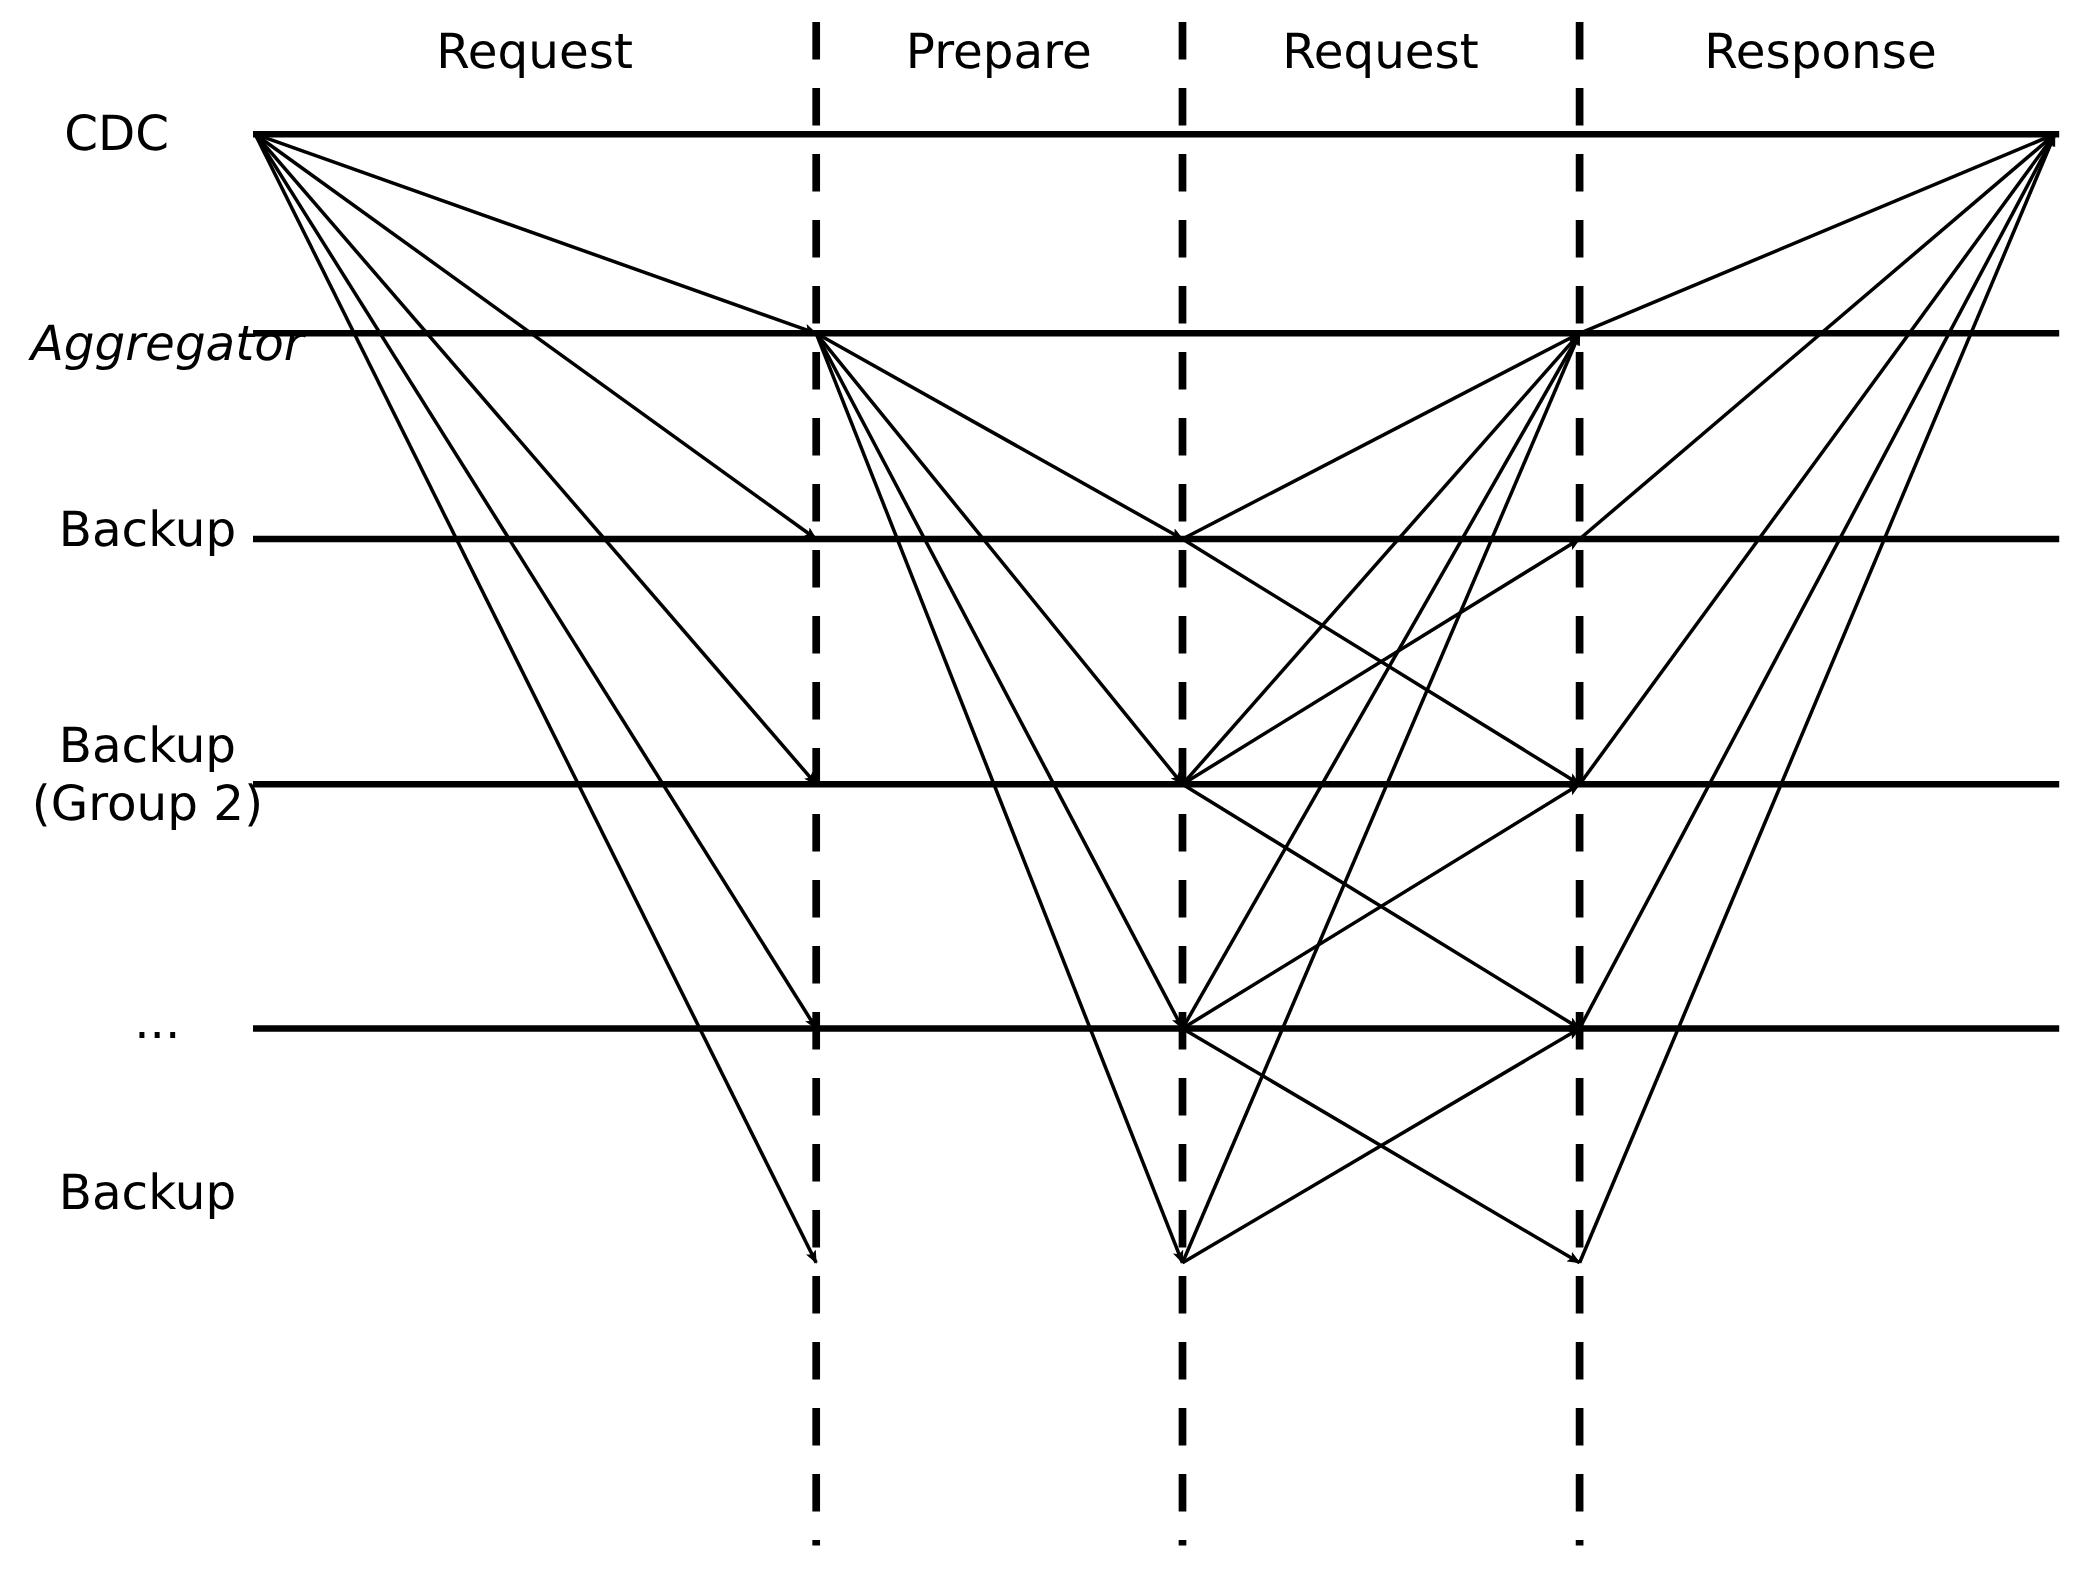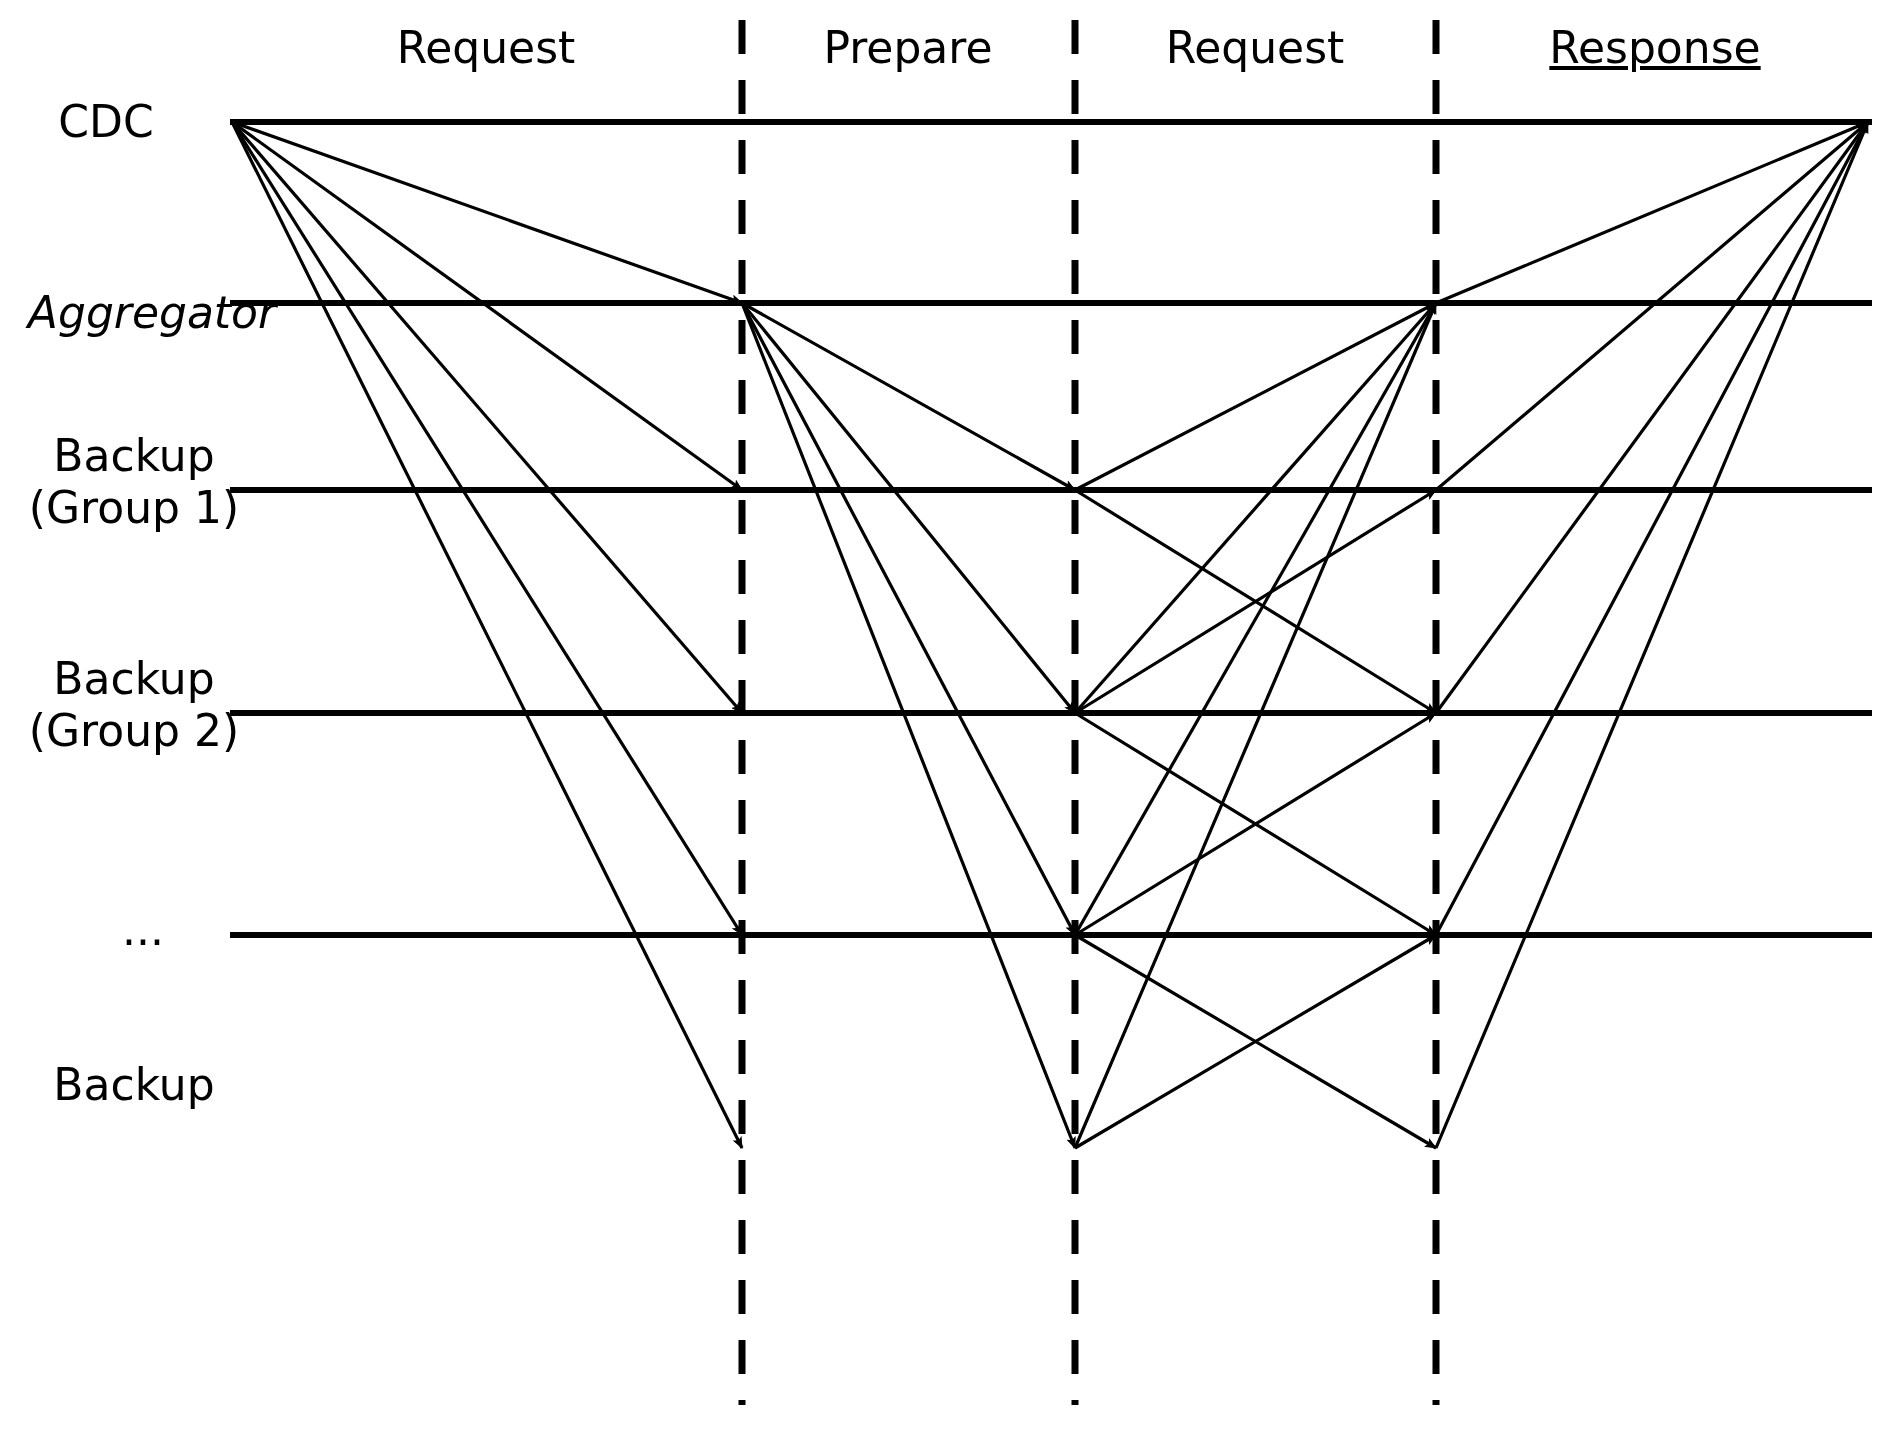--- a/index.html
+++ b/index.html
@@ -60,32 +60,31 @@
         <line x1="1436" y1="713" x2="1868" y2="122" stroke="#000000" stroke-width="3.2" marker-end="url(#ah)"></line>
         <line x1="1436" y1="935" x2="1868" y2="122" stroke="#000000" stroke-width="3.2" marker-end="url(#ah)"></line>
         <line x1="1436" y1="1148" x2="1868" y2="122" stroke="#000000" stroke-width="3.2" marker-end="url(#ah)"></line>
       </g>
   </svg>
 
   <div id="phase-labels">
       <div class="phase-label" style="left: 486px; top: 22px;">Request</div>
       <div class="phase-label" style="left: 908px; top: 22px;">Prepare</div>
       <div class="phase-label" style="left: 1255px; top: 22px;">Request</div>
-      <div class="phase-label" style="left: 1655px; top: 22px; text-decoration: underline;">Response</div>
+      <div class="phase-label" style="left: 1655px; top: 22px;">Response</div>
     </div>
   <div id="row-labels">
       <div class="row-label" style="left: 106px; top: 122px;">
         <div>CDC</div>
       </div>
       <div class="row-label" style="left: 152px; top: 313px; font-style: italic;">
         <div>Aggregator</div>
       </div>
       <div class="row-label" style="left: 134px; top: 482px;">
         <div>Backup</div>
-        <div>(Group 1)</div>
       </div>
       <div class="row-label" style="left: 134px; top: 705px;">
         <div>Backup</div>
         <div>(Group 2)</div>
       </div>
       <div class="row-label" style="left: 143px; top: 930px;">
         <div>...</div>
       </div>
       <div class="row-label" style="left: 134px; top: 1085px;">
         <div>Backup</div>

